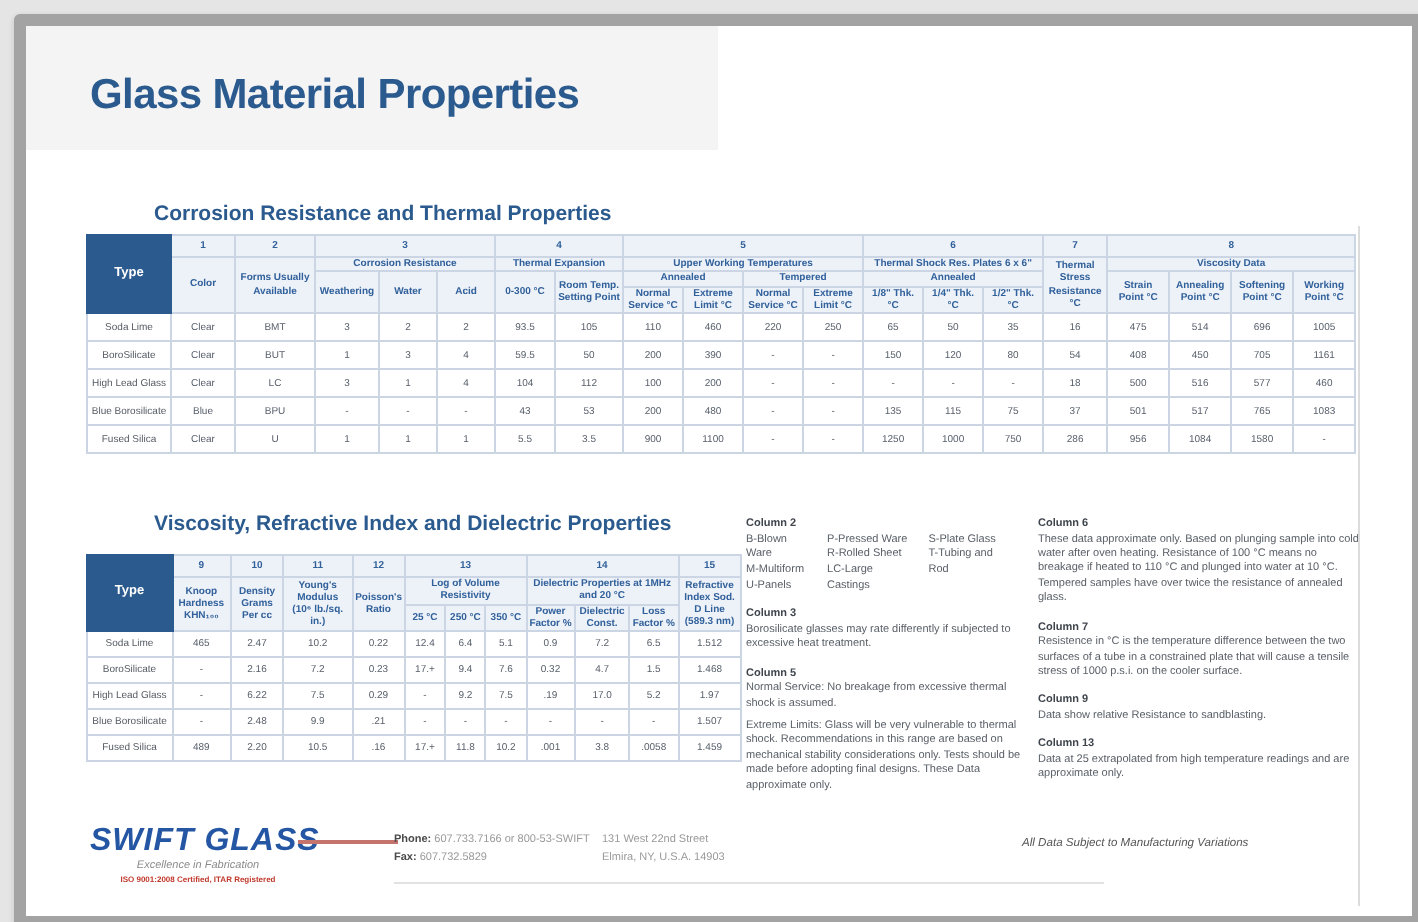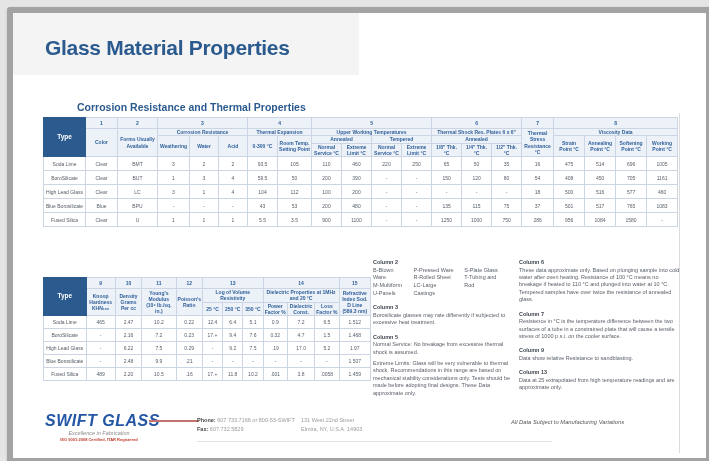--- a/index.html
+++ b/index.html
@@ -265,20 +265,21 @@
           <td>750</td>
           <td>286</td>
           <td>956</td>
           <td>1084</td>
           <td>1580</td>
           <td>-</td>
         </tr>
       </tbody>
   </table>
 
+  <div class="section-title sec2">Viscosity, Refractive Index and Dielectric Properties</div>
 
   <table class="t2">
     <colgroup>
       <col style="width:42px">
         <col style="width:29px">
         <col style="width:26px">
         <col style="width:34px">
         <col style="width:26px">
       <col style="width:20px">
         <col style="width:20px">

